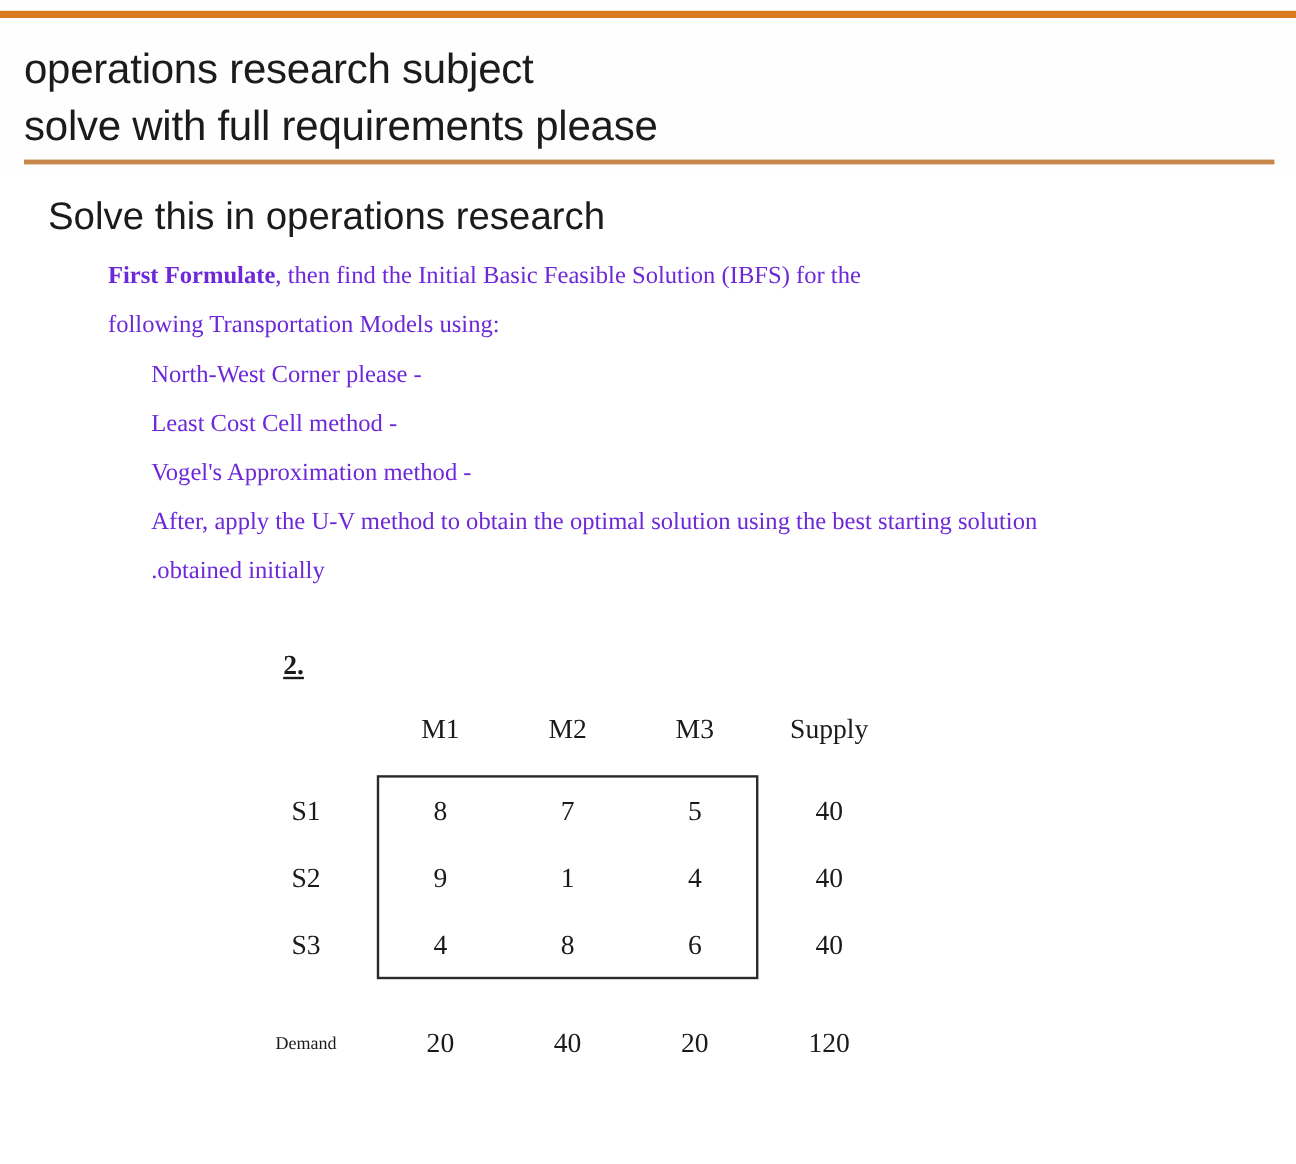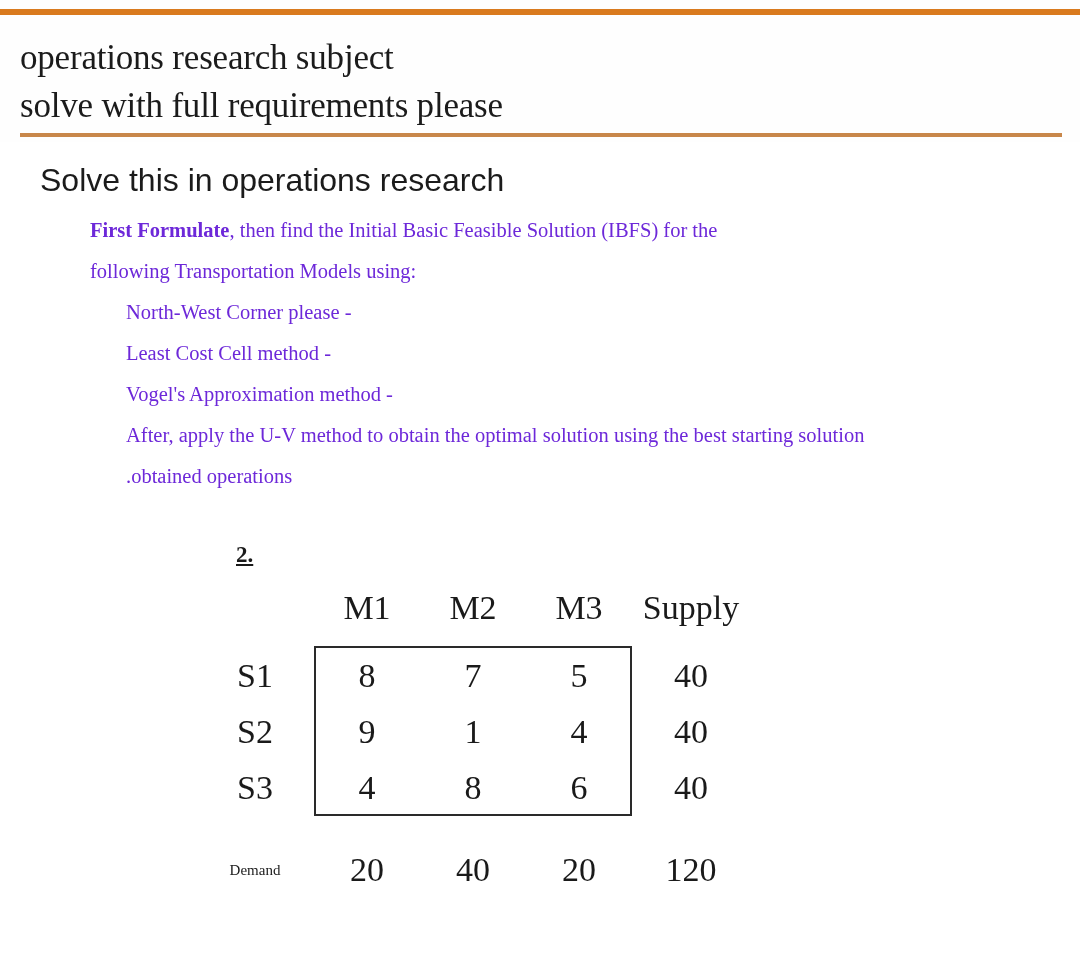--- a/index.html
+++ b/index.html
@@ -33,21 +33,21 @@
   }
 
   .question-header {
     position: absolute;
     left: 20px;
     top: 34px;
     width: 1040px;
   }
 
   .question-header .qline {
-    font-family: Liberation Serif, serif;
+    font-family: Liberation Sans, sans-serif;
     font-size: 35px;
     line-height: 48px;
     color: #1b1b1b;
     letter-spacing: -0.2px;
     white-space: pre;
   }
 
   .second-rule {
     position: absolute;
     left: 20px;
@@ -130,21 +130,21 @@
 
   .tt-row {
     display: flex;
     align-items: center;
     height: 56px;
   }
 
   .tt-row.header-row { height: 56px; }
 
   .tt-cell {
-    font-size: 34px;
+    font-size: 23px;
     text-align: center;
     display: flex;
     align-items: center;
     justify-content: center;
     height: 100%;
   }
 
   .c-label { width: 118px; }
   .c-m1    { width: 106px; }
   .c-m2    { width: 106px; }
@@ -189,21 +189,21 @@
 
     <div class="solve-heading">Solve this in operations research</div>
 
     <div class="prose">
       <div class="p-line"><span class="lead">First Formulate</span><span>, then find the Initial Basic Feasible Solution (IBFS) for the</span></div>
       <div class="p-line">following Transportation Models using:</div>
       <div class="p-line indent">North-West Corner please -</div>
       <div class="p-line indent">Least Cost Cell method -</div>
       <div class="p-line indent">Vogel's Approximation method -</div>
       <div class="p-line indent">After, apply the U-V method to obtain the optimal solution using the best starting solution</div>
-      <div class="p-line indent">.obtained operations</div>
+      <div class="p-line indent">.obtained initially</div>
     </div>
 
     <div class="tt">
 
       <div class="tt-number">2.</div>
 
       <div class="tt-grid">
 
         <div class="tt-row header-row">
           <div class="tt-cell c-label"></div>

